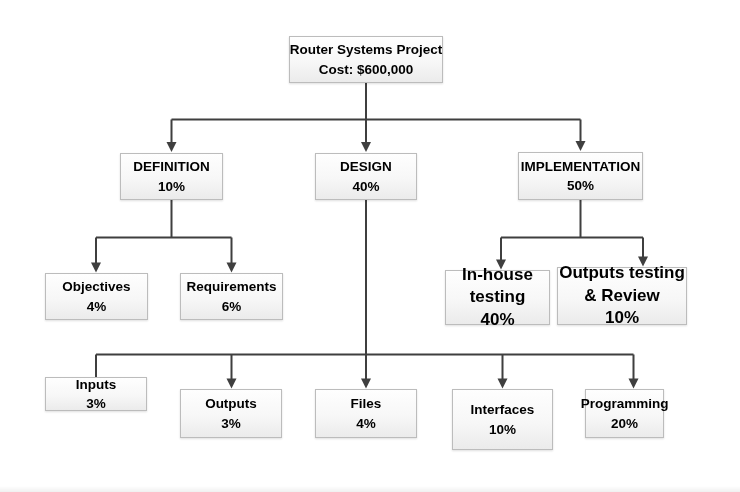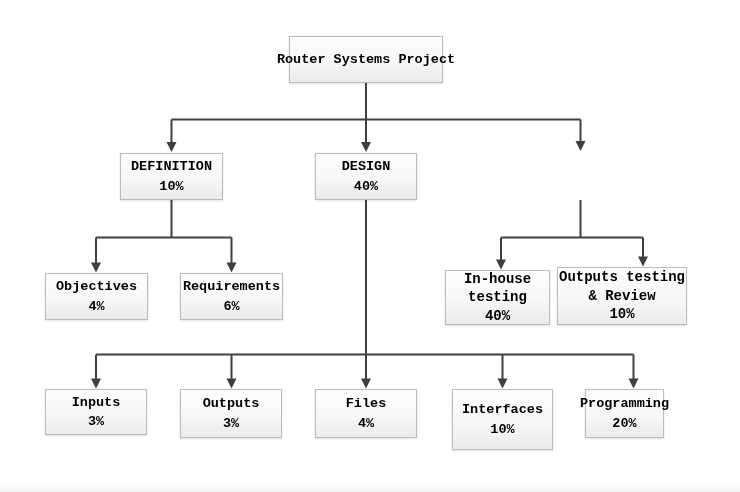--- a/index.html
+++ b/index.html
@@ -2,21 +2,21 @@
 <html><head>
 <meta charset="utf-8">
 <style>
   html, body { margin: 0; padding: 0; background: #ffffff; }
   .canvas {
     position: relative;
     width: 740px;
     height: 492px;
     background: #ffffff;
     overflow: hidden;
-    font-family: Liberation Mono, monospace;
+    font-family: Liberation Sans, sans-serif;
   }
   .connectors {
     position: absolute;
     left: 0; top: 0;
     width: 740px; height: 492px;
   }
   .connectors path {
     fill: none;
     stroke: #3f3f3f;
     stroke-width: 2;
@@ -34,21 +34,21 @@
     display: flex;
     flex-direction: column;
     align-items: center;
     justify-content: center;
     text-align: center;
     color: #000000;
     font-weight: bold;
     font-size: 13.5px;
     line-height: 1.42;
   }
-  .node.three-line { font-size: 14px; line-height: 1.32; }
+  .node.three-line { font-size: 17px; line-height: 1.32; }
   .node .ln { white-space: nowrap; }
   .bottom-edge {
     position: absolute;
     left: 0; bottom: 0;
     width: 740px; height: 6px;
     background: linear-gradient(180deg, rgba(0,0,0,0) 0%, rgba(0,0,0,0.06) 100%);
   }
 </style>
 </head>
 <body>
@@ -81,32 +81,37 @@
       <polygon points="91,378.5 101,378.5 96,388.5"></polygon>
       <polygon points="226.5,378.5 236.5,378.5 231.5,388.5"></polygon>
       <polygon points="361,378.5 371,378.5 366,388.5"></polygon>
       <polygon points="497.5,378.5 507.5,378.5 502.5,388.5"></polygon>
       <polygon points="628.5,378.5 638.5,378.5 633.5,388.5"></polygon>
     </g>
   </svg>
 
   <div class="node" style="left:289px; top:36px; width:154px; height:47px">
     <div class="ln">Router Systems Project</div>
+    <div class="ln">Cost: $600,000</div>
   </div>
 
   <div class="node" style="left:120px; top:153px; width:103px; height:47px">
     <div class="ln">DEFINITION</div>
     <div class="ln">10%</div>
   </div>
 
   <div class="node" style="left:315px; top:153px; width:102px; height:47px">
     <div class="ln">DESIGN</div>
     <div class="ln">40%</div>
   </div>
 
+  <div class="node" style="left:518px; top:152px; width:125px; height:48px">
+    <div class="ln">IMPLEMENTATION</div>
+    <div class="ln">50%</div>
+  </div>
 
   <div class="node" style="left:45px; top:273px; width:103px; height:47px">
     <div class="ln">Objectives</div>
     <div class="ln">4%</div>
   </div>
 
   <div class="node" style="left:180px; top:273px; width:103px; height:47px">
     <div class="ln">Requirements</div>
     <div class="ln">6%</div>
   </div>
@@ -116,21 +121,21 @@
     <div class="ln">testing</div>
     <div class="ln">40%</div>
   </div>
 
   <div class="node three-line" style="left:557px; top:267px; width:130px; height:58px">
     <div class="ln">Outputs testing</div>
     <div class="ln">&amp; Review</div>
     <div class="ln">10%</div>
   </div>
 
-  <div class="node" style="left:45px; top:389px; width:102px; height:46px">
+  <div class="node" style="left:45px; top:377px; width:102px; height:34px">
     <div class="ln">Inputs</div>
     <div class="ln">3%</div>
   </div>
 
   <div class="node" style="left:180px; top:389px; width:102px; height:49px">
     <div class="ln">Outputs</div>
     <div class="ln">3%</div>
   </div>
 
   <div class="node" style="left:315px; top:389px; width:102px; height:49px">

